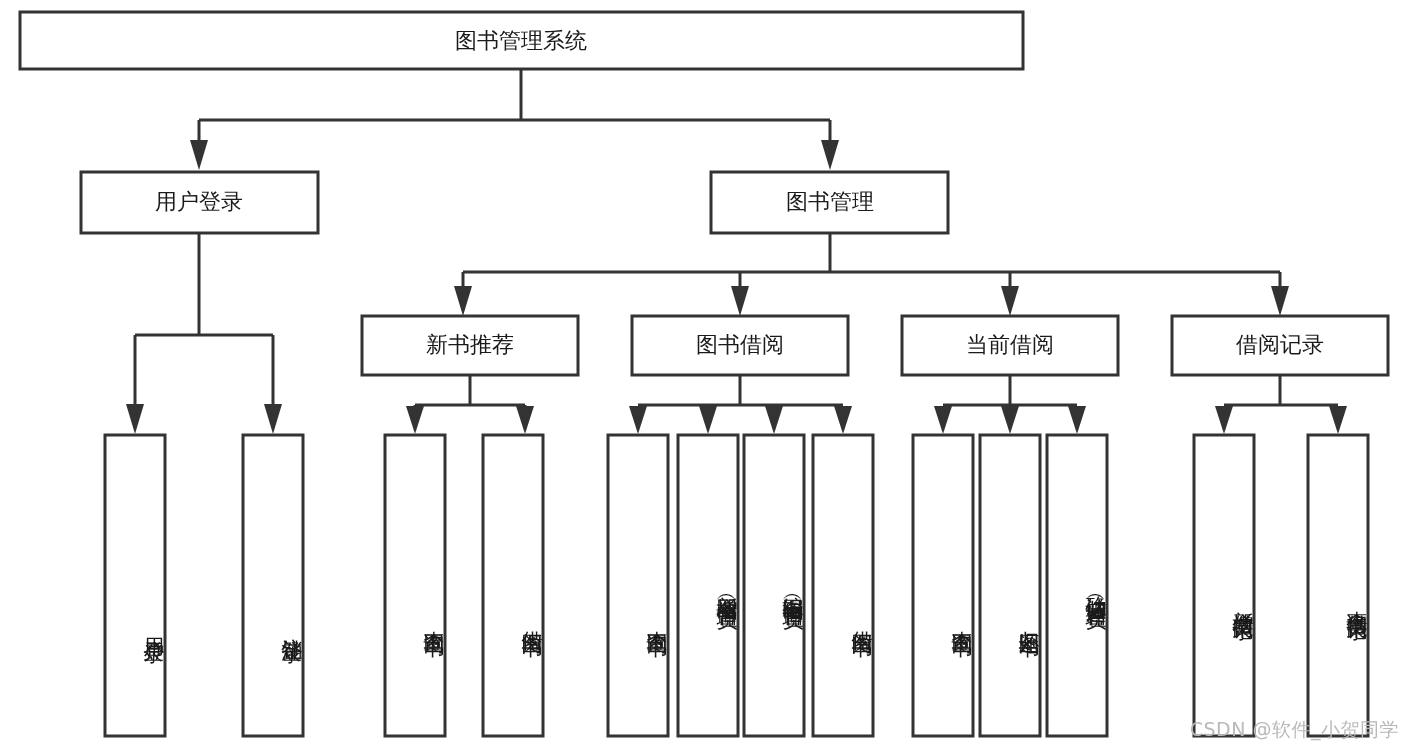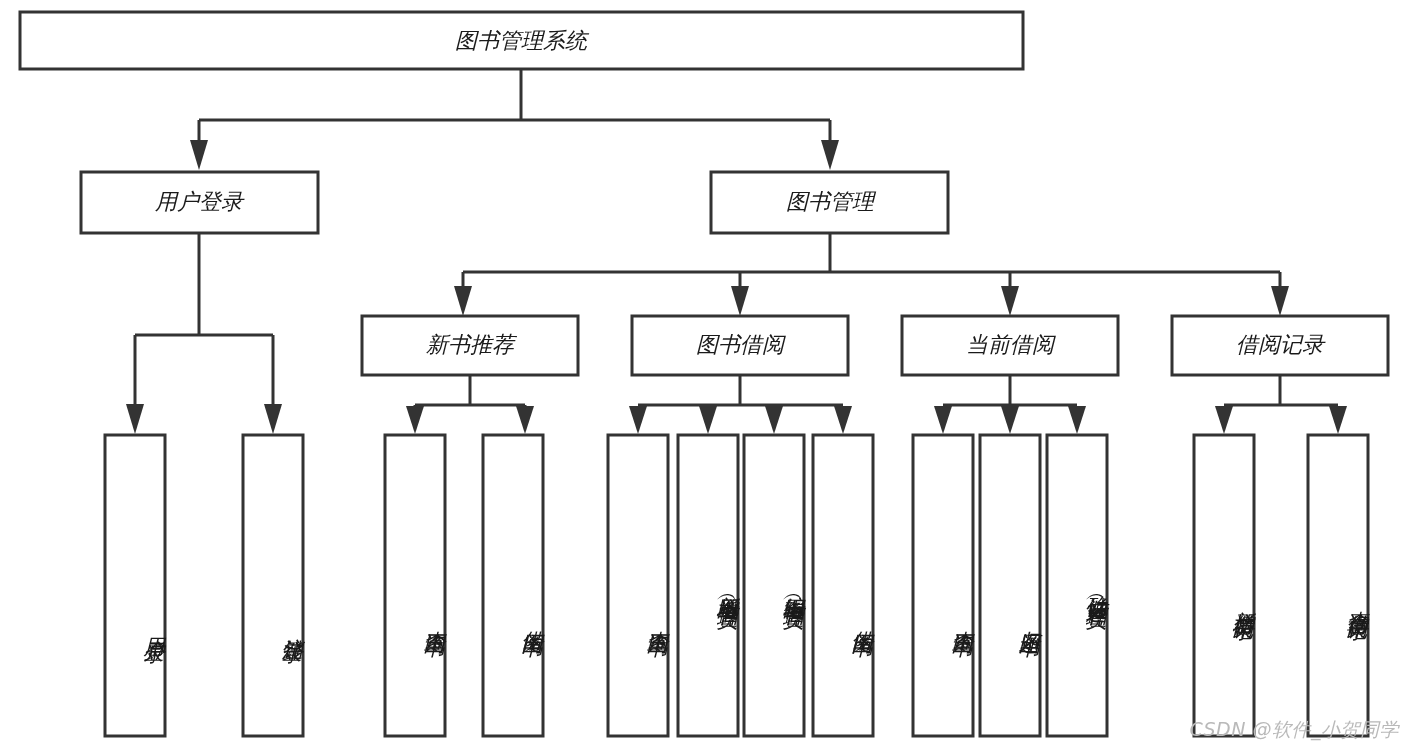--- a/index.html
+++ b/index.html
@@ -13,21 +13,20 @@
     font-family: "DejaVu Sans", "Liberation Sans", sans-serif;
     overflow: hidden;
     position: relative;
   }
   #diagram-root {
     position: absolute;
     left: 0;
     top: 0;
     width: 1405px;
     height: 747px;
-    font-style: italic;
   }
   svg.flow {
     display: block;
     width: 1405px;
     height: 747px;
   }
   .node-rect {
     fill: #ffffff;
     stroke: #333333;
     stroke-width: 3;

